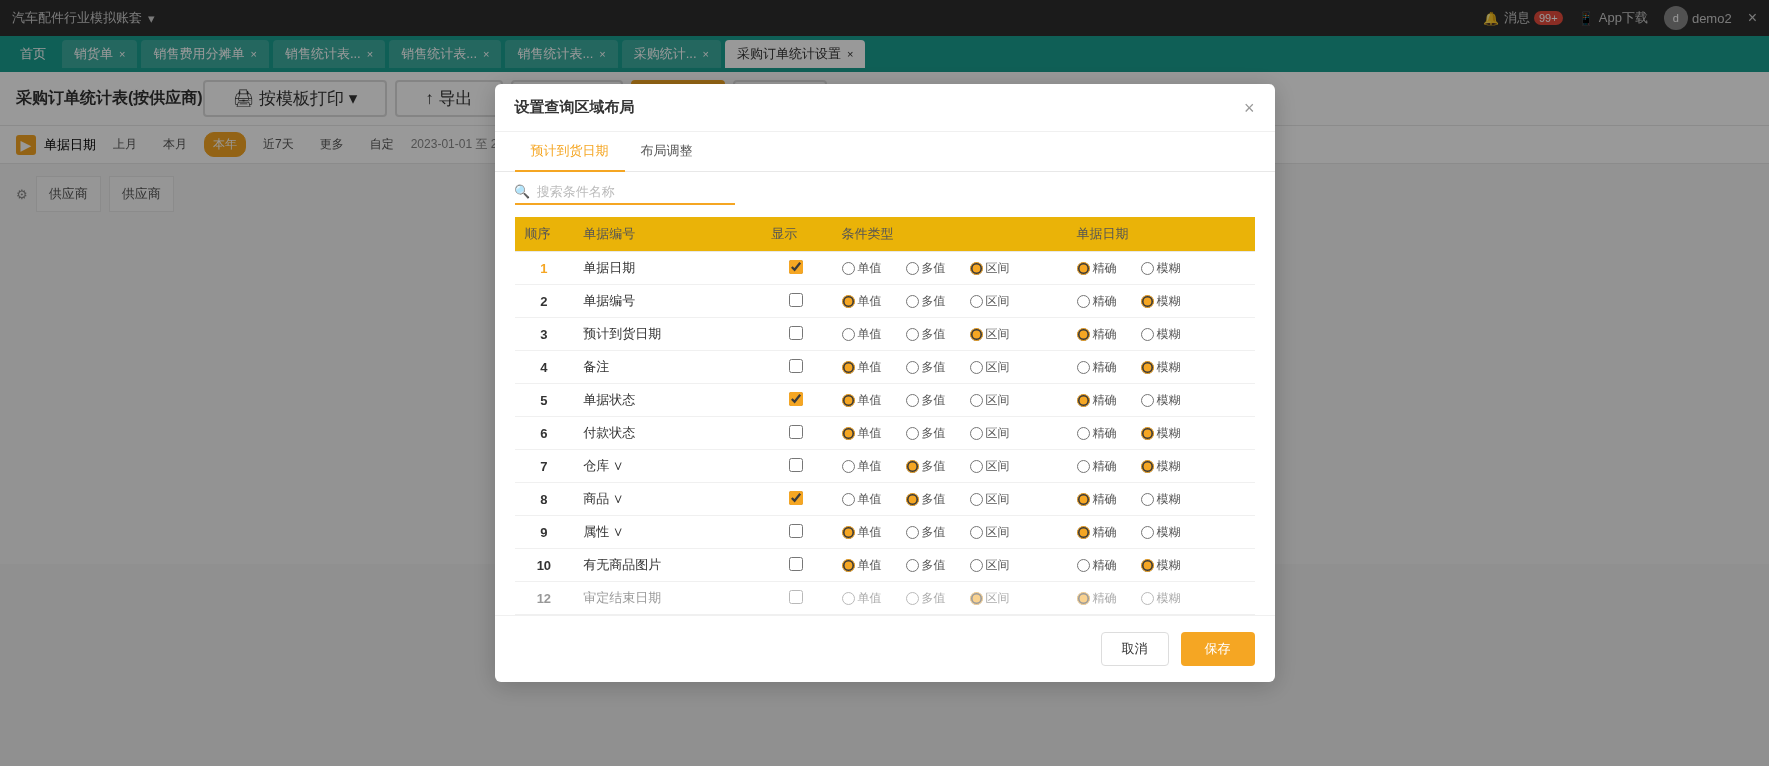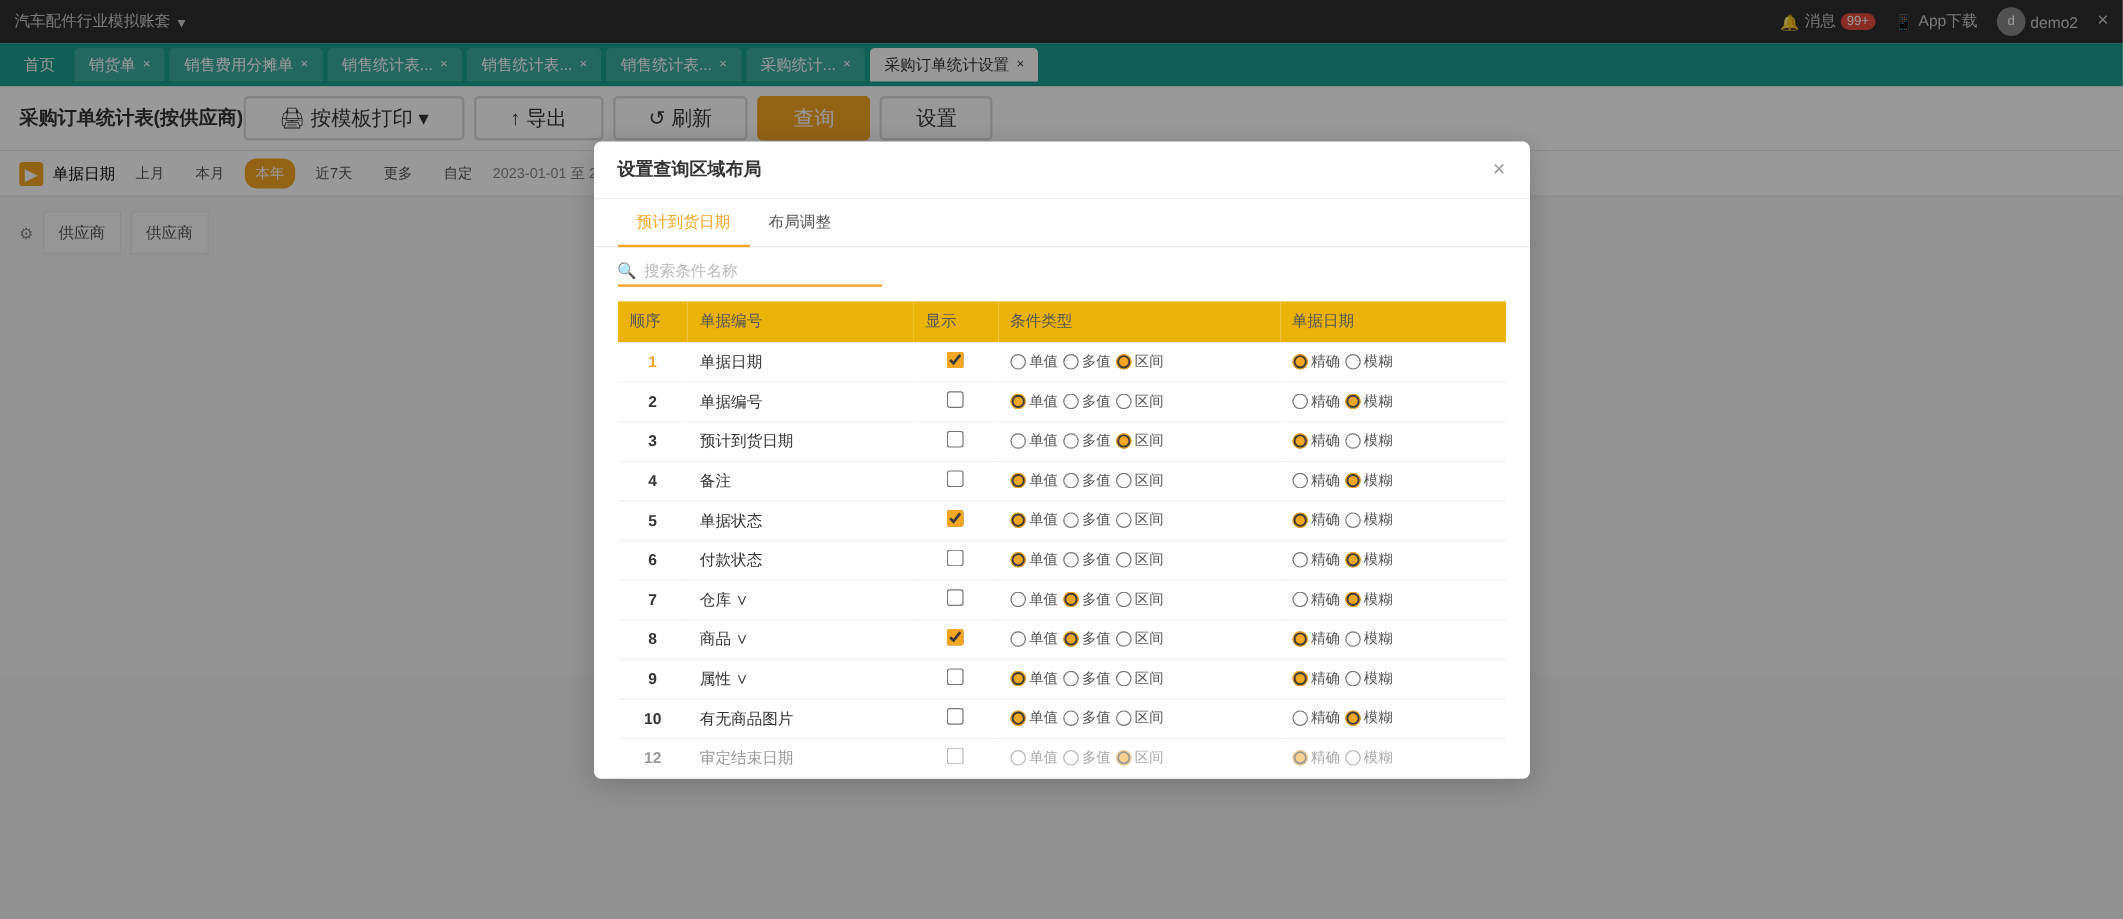--- a/index.html
+++ b/index.html
@@ -192,21 +192,21 @@
       vertical-align: middle;
     }
 
     .col-order { width: 50px; color: #f5a623; font-weight: bold; text-align: center; }
     .col-name { width: 160px; }
     .col-display { width: 60px; text-align: center; }
     .col-type { width: 200px; }
     .col-match { width: 160px; }
 
     
-    .radio-group { display: flex; align-items: center; gap: 4px; flex-wrap: nowrap; }
+    .radio-group { display: flex; align-items: center; gap: 24px; flex-wrap: nowrap; }
     .radio-label { display: flex; align-items: center; gap: 3px; font-size: 12px; color: #555; white-space: nowrap; }
     .radio-label input[type="radio"] { accent-color: #f5a623; cursor: pointer; }
 
     
     input[type="checkbox"] { accent-color: #f5a623; cursor: pointer; width: 14px; height: 14px; }
 
     
     .modal-footer {
       padding: 16px 20px;
       display: flex;
@@ -728,14 +728,18 @@
                     <input type="radio" name="match_10" value="模糊" style="">
                     <span>模糊</span>
                   </label>
                 </div>
               </td>
             </tr>
           </tbody>
       </table>
     </div>
 
+    <div class="modal-footer">
+      <button class="btn-cancel">取消</button>
+      <button class="btn-save">保存</button>
+    </div>
   </div>
 </div>
 
 </body></html>

